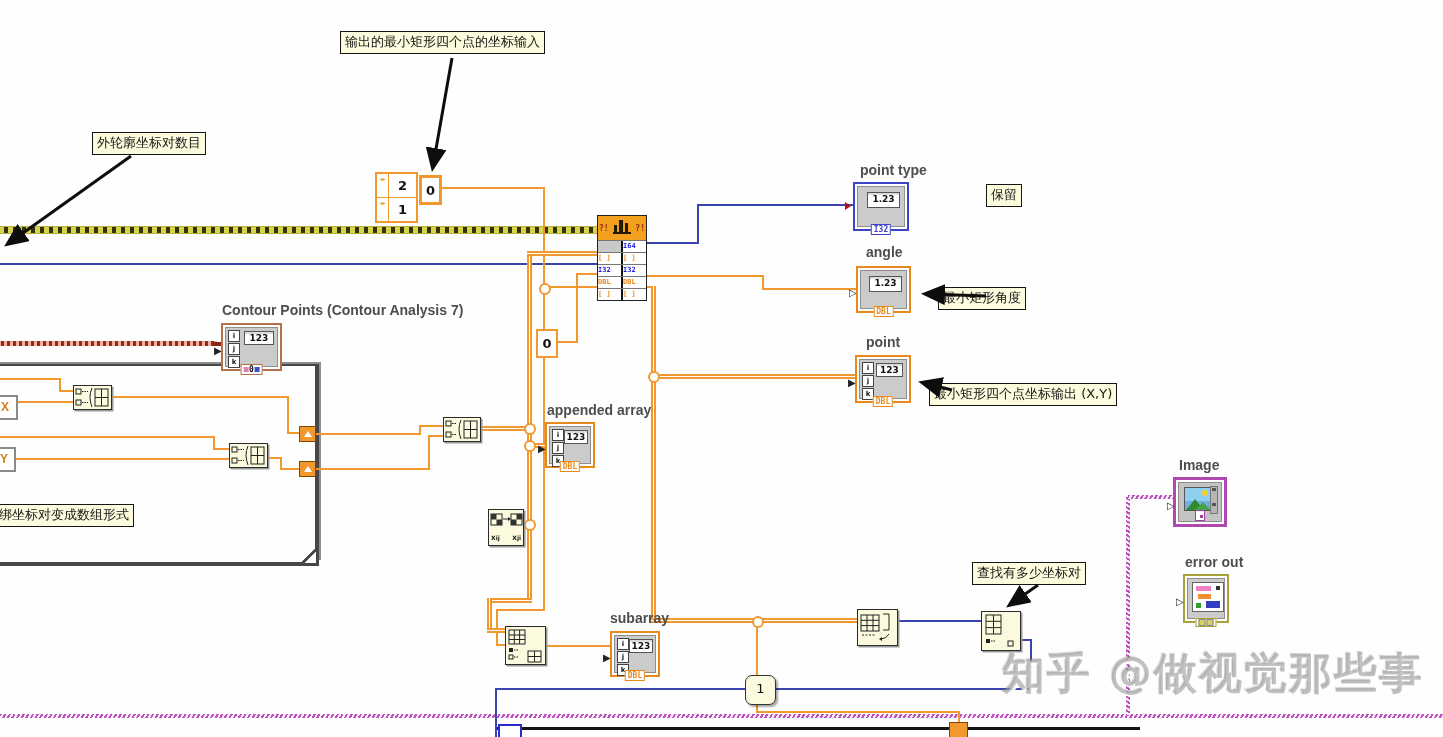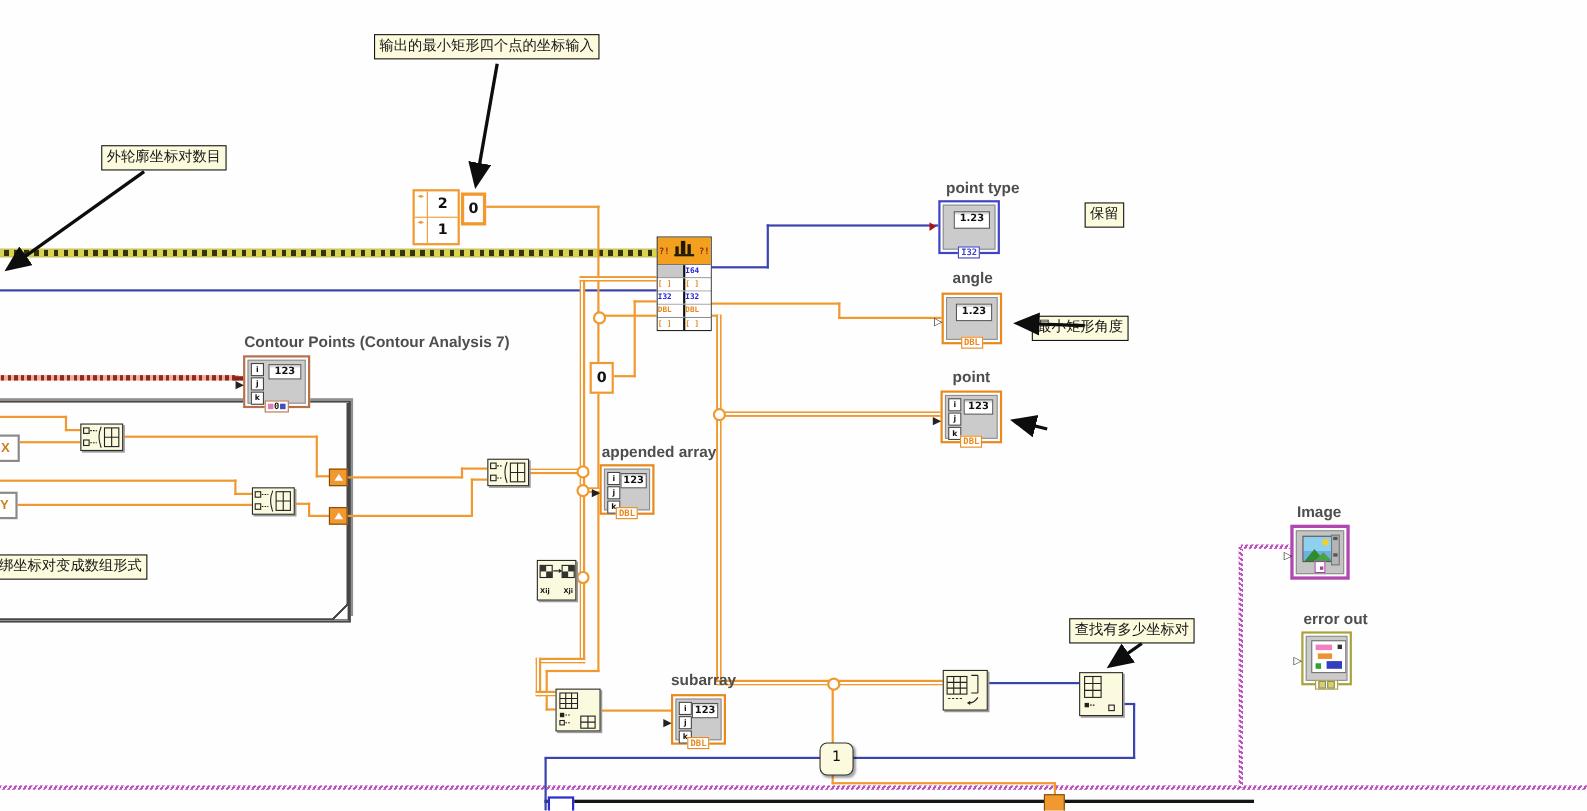--- a/index.html
+++ b/index.html
@@ -412,20 +412,21 @@
         <span style="width:5px;height:5px;background:#D8D060;border:1px solid #888;display:inline-block"></span>
         <span style="width:5px;height:5px;background:#D8D060;border:1px solid #888;display:inline-block"></span>
       </div>
     </div>
   </div>
 
   <div class="flabel" style="left:340px;top:31px">输出的最小矩形四个点的坐标输入</div>
   <div class="flabel" style="left:92px;top:132px">外轮廓坐标对数目</div>
   <div class="flabel" style="left:986px;top:184px">保留</div>
   <div class="flabel" style="left:938px;top:287px">最小矩形角度</div>
+  <div class="flabel" style="left:929px;top:383px">最小矩形四个点坐标输出 (X,Y)</div>
   <div class="flabel" style="left:972px;top:562px">查找有多少坐标对</div>
   <div class="flabel" style="left:-6px;top:504px">绑坐标对变成数组形式</div>
 
   <div class="tlabel" style="left:222px;top:302px">Contour Points (Contour Analysis 7)</div>
   <div class="tlabel" style="left:860px;top:162px">point type</div>
   <div class="tlabel" style="left:866px;top:244px">angle</div>
   <div class="tlabel" style="left:866px;top:334px">point</div>
   <div class="tlabel" style="left:547px;top:402px">appended array</div>
   <div class="tlabel" style="left:610px;top:610px">subarray</div>
   <div class="tlabel" style="left:1179px;top:457px">Image</div>
@@ -437,13 +438,14 @@
         <path d="M0,0 L8,3.5 L0,7 z" fill="#0d0d0d"></path>
       </marker>
     </defs>
     <line x1="452" y1="58" x2="433" y2="166" stroke="#0d0d0d" stroke-width="3" marker-end="url(#ah)"></line>
     <line x1="131" y1="156" x2="9" y2="243" stroke="#0d0d0d" stroke-width="3" marker-end="url(#ah)"></line>
     <line x1="986" y1="296" x2="927" y2="294" stroke="#0d0d0d" stroke-width="3" marker-end="url(#ah)"></line>
     <line x1="952" y1="390" x2="924" y2="383" stroke="#0d0d0d" stroke-width="3" marker-end="url(#ah)"></line>
     <line x1="1038" y1="585" x2="1011" y2="604" stroke="#0d0d0d" stroke-width="3" marker-end="url(#ah)"></line>
   </svg>
 
+  <div class="watermark">知乎 @做视觉那些事</div>
 </div>
 
 </body></html>

